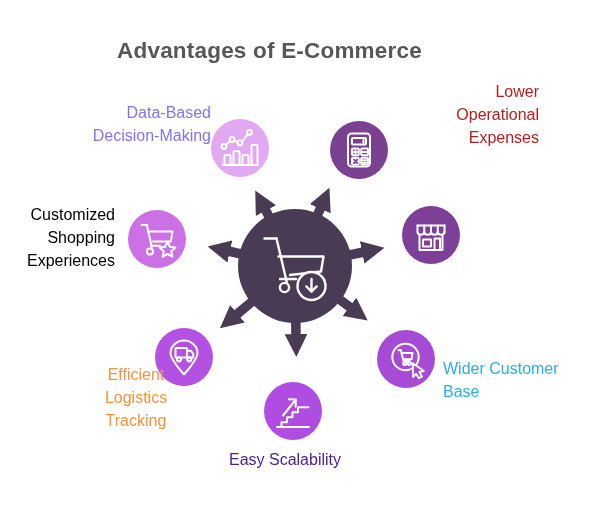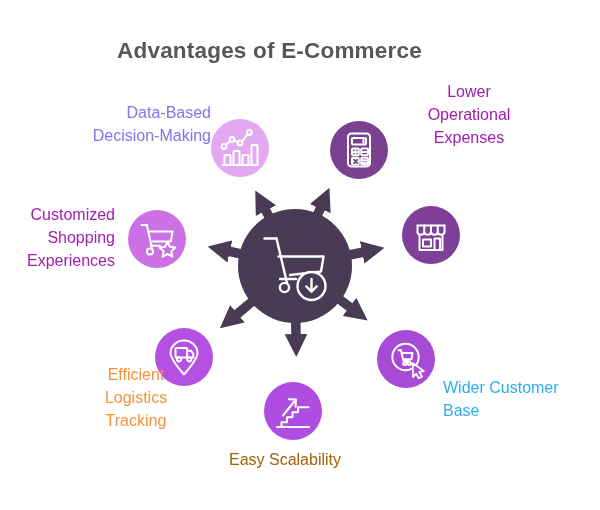--- a/index.html
+++ b/index.html
@@ -89,37 +89,37 @@
         <rect x="31.2" y="36.8" width="6.8" height="6.8" rx="1"></rect>
         <path d="M25.4,29.2 V32.6 M23.7,30.9 H27.1"></path>
         <path d="M32.9,30.9 H36.3"></path>
         <path d="M32.9,39.3 H36.3 M32.9,41.7 H36.3"></path>
       </g>
       <g fill="none" stroke-width="1.8" stroke-linecap="round" stroke="#7A4190">
         <path d="M24,38.6 L27.4,42 M27.4,38.6 L24,42"></path>
       </g>
     </svg>
   </div>
-  <div class="label" style="left: 399px; top: 80px; width: 140px; text-align: center; color: #a21caf;">Lower
+  <div class="label" style="left: 399px; top: 80px; width: 140px; text-align: right; color: #b91c1c;">Lower
 Operational
 Expenses</div>
 
   <div class="node-circle" style="left: 128px; top: 210px; background-color: rgb(203, 112, 229);">
     <svg width="58" height="58" viewBox="0 0 58 58">
       <g fill="none" stroke="#fff" stroke-width="2" stroke-linecap="round" stroke-linejoin="round">
         <path d="M13.5,15 H18.8"></path>
         <path d="M18.8,15 L23.8,37"></path>
         <path d="M20,21.5 H44.5 L42.8,31.5 H24.8"></path>
         <path d="M22.8,35.8 H32"></path>
         <circle cx="22" cy="41.5" r="3.1"></circle>
         <path d="M39.5,31.7 L41.85,36.76 L47.4,37.44 L43.3,41.24 L44.4,46.7 L39.5,44 L34.6,46.7 L35.7,41.24 L31.6,37.44 L37.15,36.76 Z"></path>
       </g>
     </svg>
   </div>
-  <div class="label" style="left: 5px; top: 203px; width: 110px; text-align: right; color: #a21caf;">Customized
+  <div class="label" style="left: 5px; top: 203px; width: 110px; text-align: right; color: #000000;">Customized
 Shopping
 Experiences</div>
 
   <div class="node-circle" style="left: 402px; top: 206px; background-color: rgb(126, 63, 153);">
     <svg width="58" height="58" viewBox="0 0 58 58">
       <g fill="none" stroke="#fff" stroke-width="2" stroke-linecap="round" stroke-linejoin="round">
         <path d="M15.5,19.5 H42.5"></path>
         <path d="M15.5,19.5 V26 M42.5,19.5 V26"></path>
         <path d="M22.25,19.5 V26 M29,19.5 V26 M35.75,19.5 V26"></path>
         <path d="M15.5,26 a3.4,3.1 0 0 0 6.75,0 a3.4,3.1 0 0 0 6.75,0 a3.4,3.1 0 0 0 6.75,0 a3.4,3.1 0 0 0 6.75,0"></path>
@@ -148,32 +148,32 @@
   <div class="node-circle" style="left: 264px; top: 382px; background-color: rgb(175, 76, 225);">
     <svg width="58" height="58" viewBox="0 0 58 58">
       <g fill="none" stroke="#fff" stroke-width="2" stroke-linecap="round" stroke-linejoin="round">
         <path d="M13,45 H45"></path>
         <path d="M17.5,45 V40.3 H23 V35.3 H28.5 V30.3 H34 V25.3 H44.5"></path>
         <path d="M19,33.5 L31.5,18"></path>
         <path d="M24.8,17.3 L31.9,17.6 L31.6,24.7"></path>
       </g>
     </svg>
   </div>
-  <div class="label" style="left: 185px; top: 448px; width: 200px; text-align: center; color: #a16207;">Easy Scalability</div>
+  <div class="label" style="left: 185px; top: 448px; width: 200px; text-align: center; color: #4c1d95;">Easy Scalability</div>
 
   <div class="node-circle" style="left: 377px; top: 330px; background-color: rgb(167, 75, 214);">
     <svg width="58" height="58" viewBox="0 0 58 58">
       <g fill="none" stroke="#fff" stroke-width="2" stroke-linecap="round" stroke-linejoin="round">
         <circle cx="28.5" cy="27" r="13.2"></circle>
         <path d="M21.5,20.3 h2.4"></path>
         <path d="M23.9,20.3 L26.2,30"></path>
         <path d="M24.8,23 H35.5 L34.6,29.2 H27.2"></path>
         <path d="M26.6,31 h5.8"></path>
         <circle cx="27.7" cy="33.4" r="1.5"></circle>
         <circle cx="32.4" cy="33.4" r="1.5"></circle>
       </g>
       <path d="M35.8,33.2 L46.8,41 L42.4,42 L45,46.6 L41.7,48.3 L39.2,43.7 L36,47 Z" stroke="#fff" stroke-width="1.8" stroke-linejoin="round" fill="#A74BD6"></path>
     </svg>
   </div>
-  <div class="label" style="left: 443px; top: 376px; width: 150px; text-align: left; color: rgb(43, 175, 234);">Wider Customer
+  <div class="label" style="left: 443px; top: 357px; width: 150px; text-align: left; color: rgb(43, 175, 234);">Wider Customer
 Base</div>
 
 </div>
 
 </body></html>

